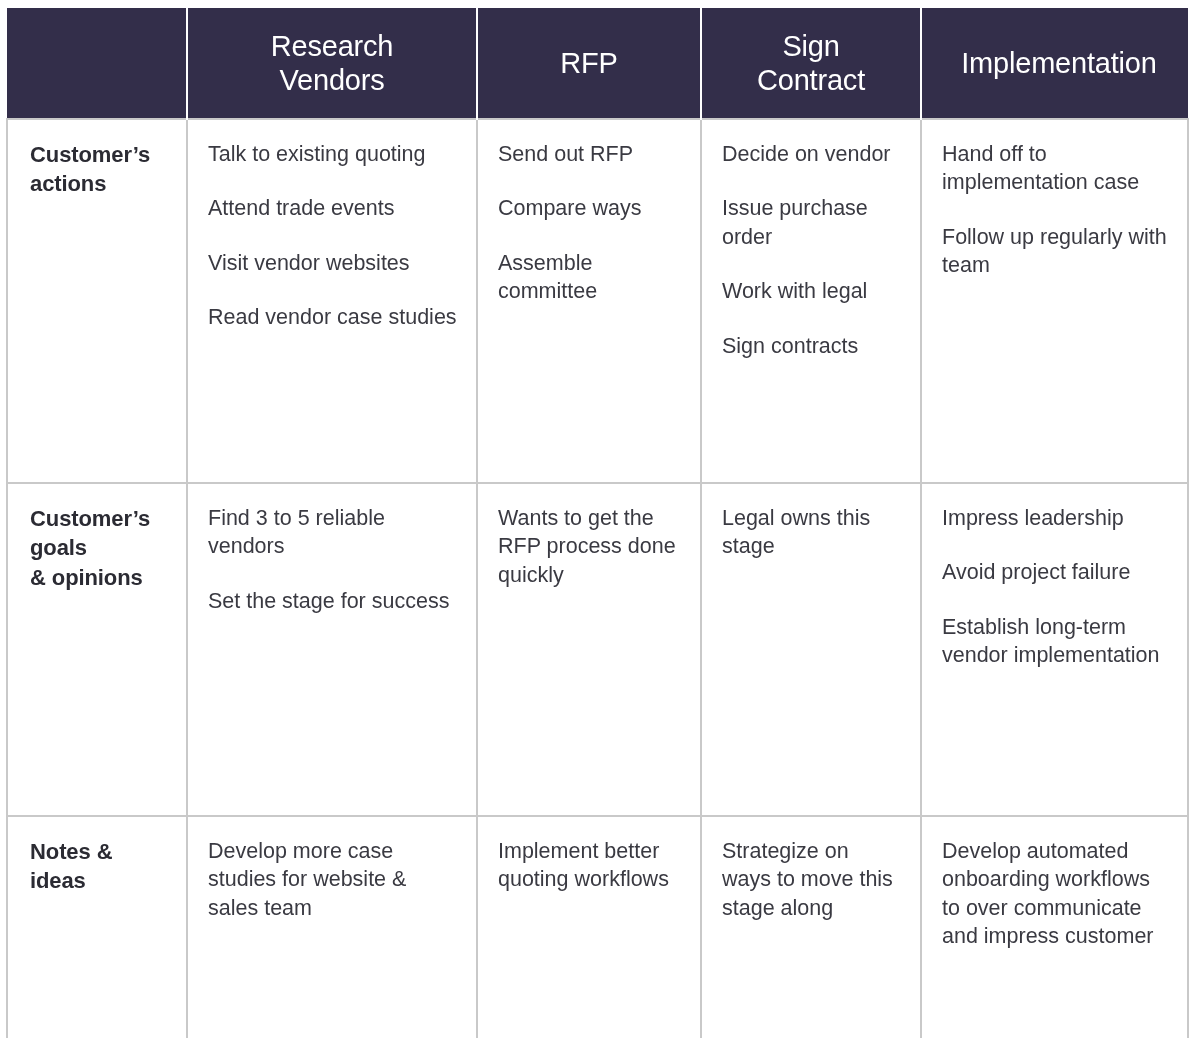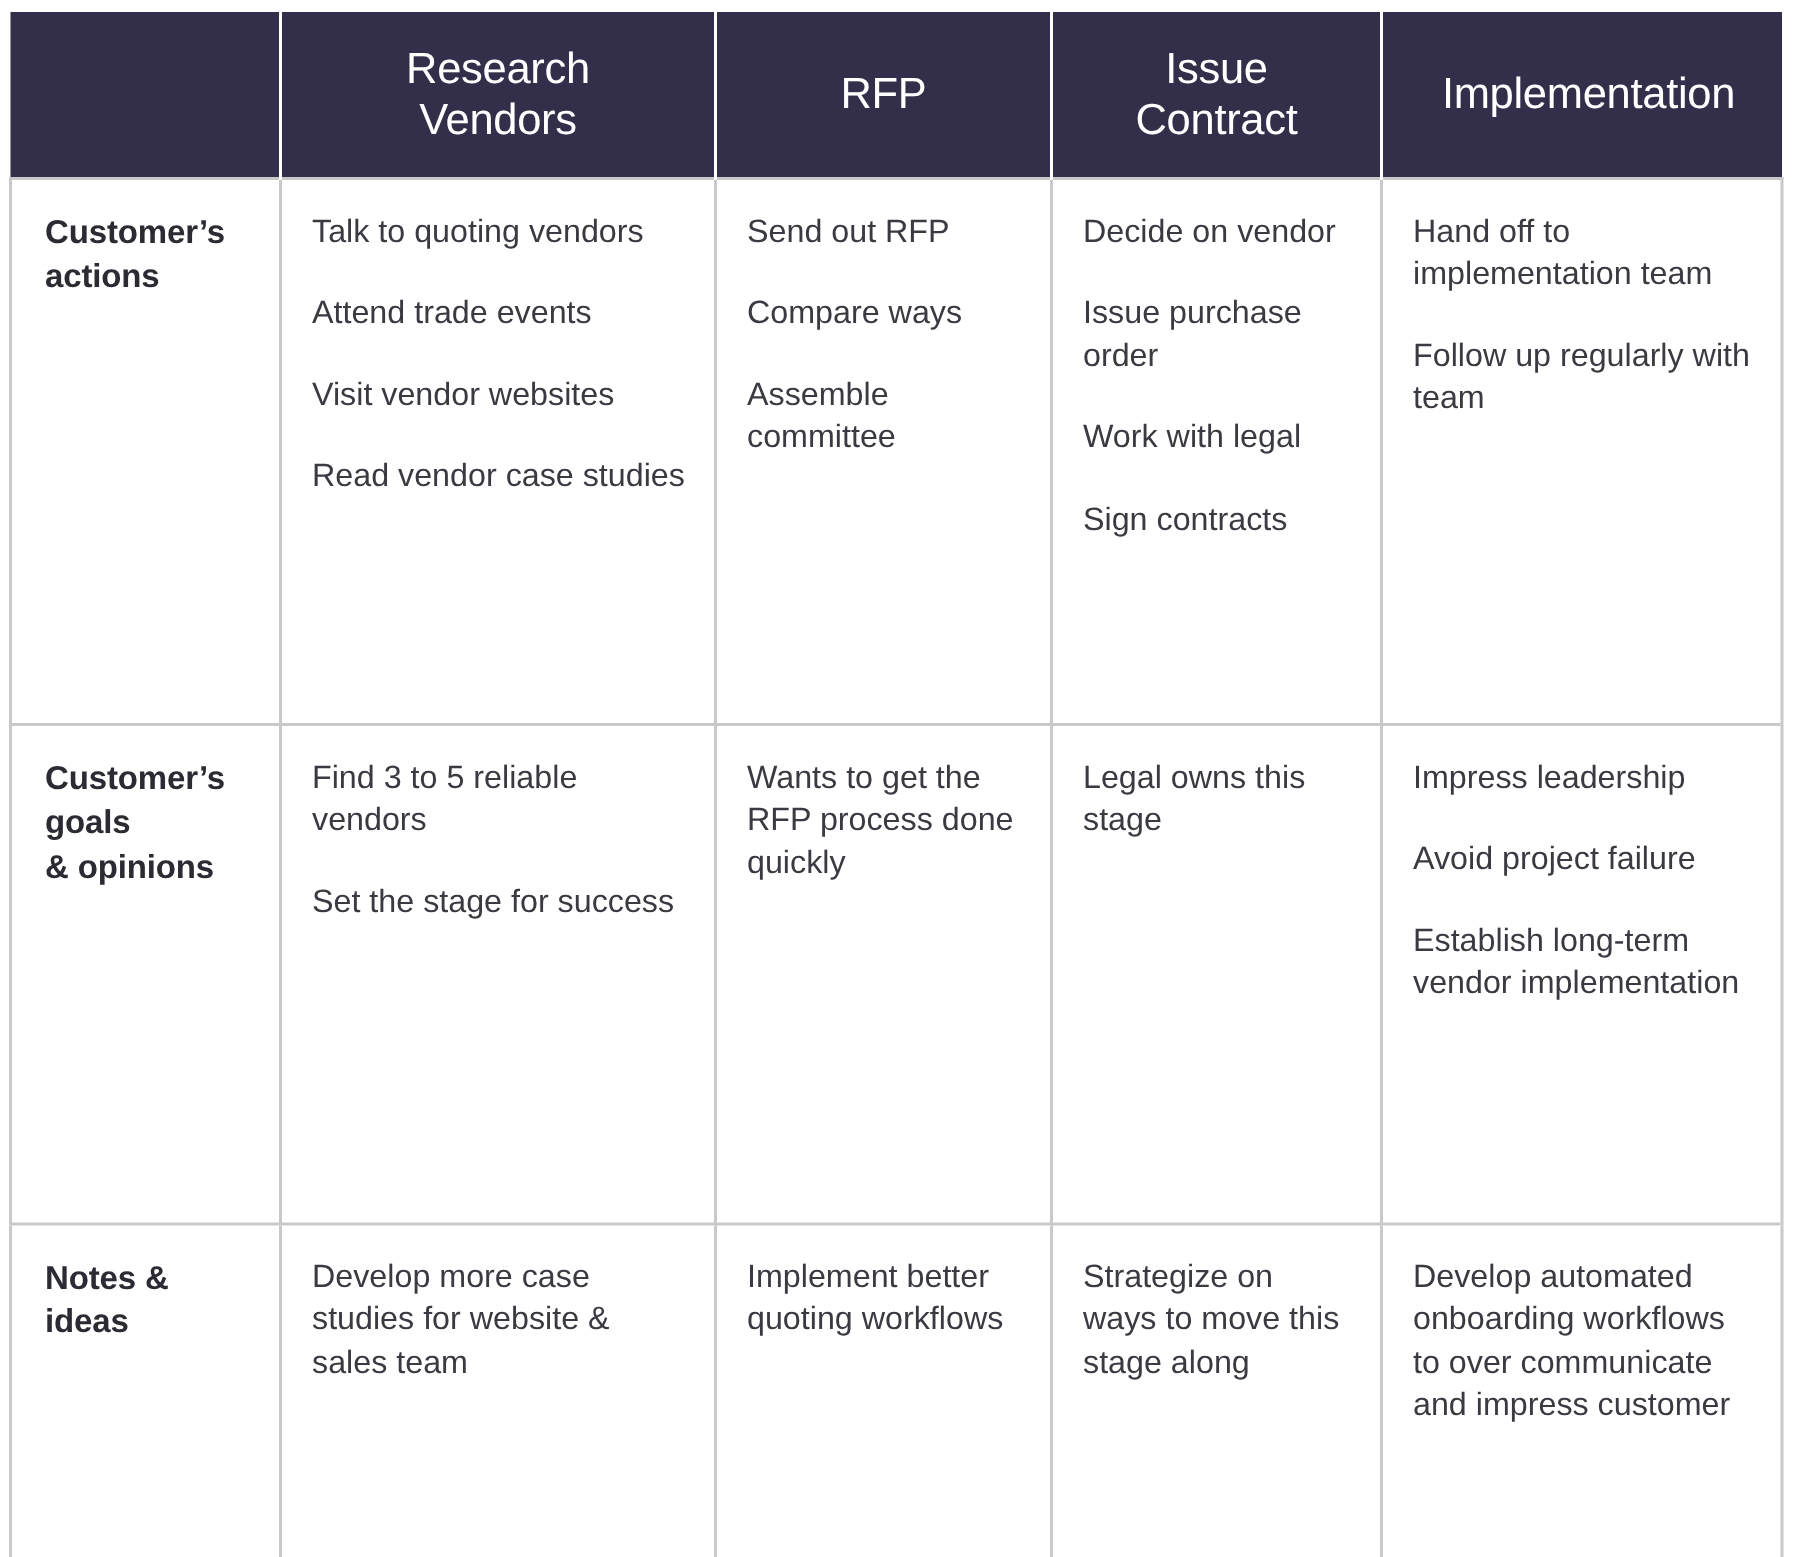--- a/index.html
+++ b/index.html
@@ -130,38 +130,38 @@
       <tr>
         <th class="label-head"></th>
         <th>
           <span class="hl">Research</span><br>
           <span class="hl">Vendors</span>
         </th>
         <th>
           <span class="hl">RFP</span>
         </th>
         <th>
-          <span class="hl">Issue</span><br>
+          <span class="hl">Sign</span><br>
           <span class="hl">Contract</span>
         </th>
         <th class="last-head">
           <span class="hl">Implementation</span>
         </th>
       </tr>
     </thead>
     <tbody>
 
       <tr class="row-actions">
         <td class="row-label first-col">
           <span class="lbl-line">Customer’s</span>
           <span class="lbl-line">actions</span>
         </td>
         <td>
           <span class="items">
-            <span class="item">Talk to quoting vendors</span>
+            <span class="item">Talk to existing quoting</span>
             <span class="item">Attend trade events</span>
             <span class="item">Visit vendor websites</span>
             <span class="item">Read vendor case studies</span>
           </span>
         </td>
         <td>
           <span class="items">
             <span class="item">Send out RFP</span>
             <span class="item">Compare ways</span>
             <span class="item">Assemble committee</span>
@@ -170,21 +170,21 @@
         <td>
           <span class="items">
             <span class="item">Decide on vendor</span>
             <span class="item">Issue purchase order</span>
             <span class="item">Work with legal</span>
             <span class="item">Sign contracts</span>
           </span>
         </td>
         <td class="last-col">
           <span class="items">
-            <span class="item">Hand off to implementation team</span>
+            <span class="item">Hand off to implementation case</span>
             <span class="item">Follow up regularly with team</span>
           </span>
         </td>
       </tr>
 
       <tr class="row-goals">
         <td class="row-label first-col">
           <span class="lbl-line">Customer’s</span>
           <span class="lbl-line">goals</span>
           <span class="lbl-line">&amp; opinions</span>

